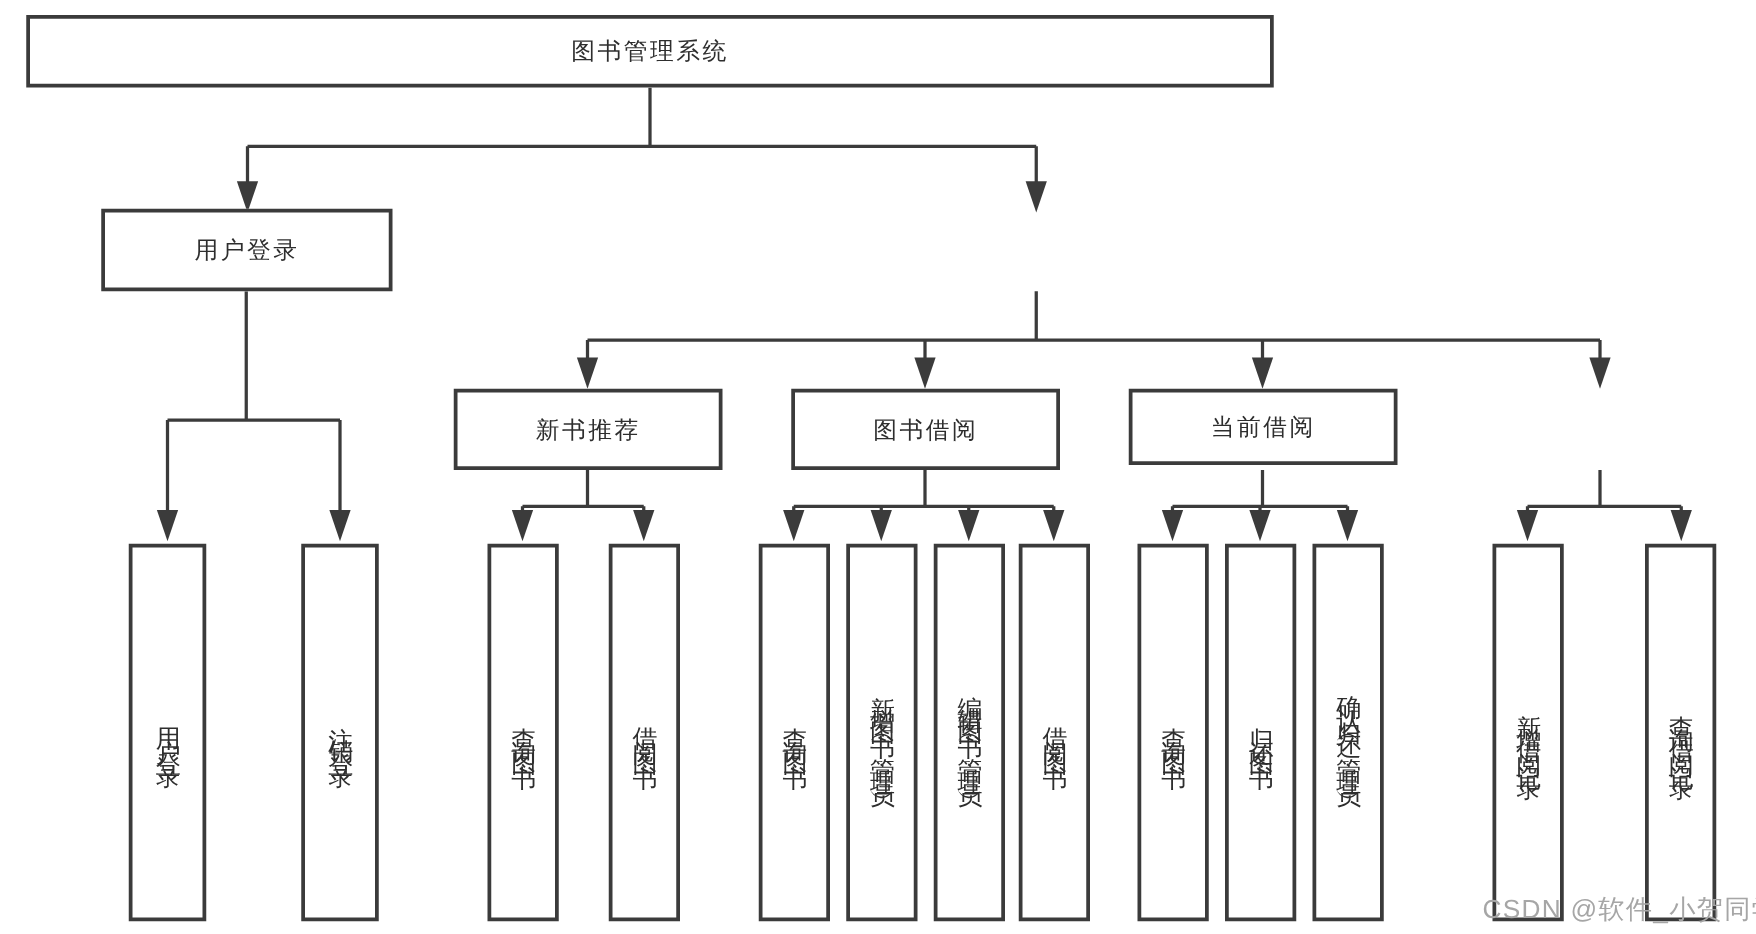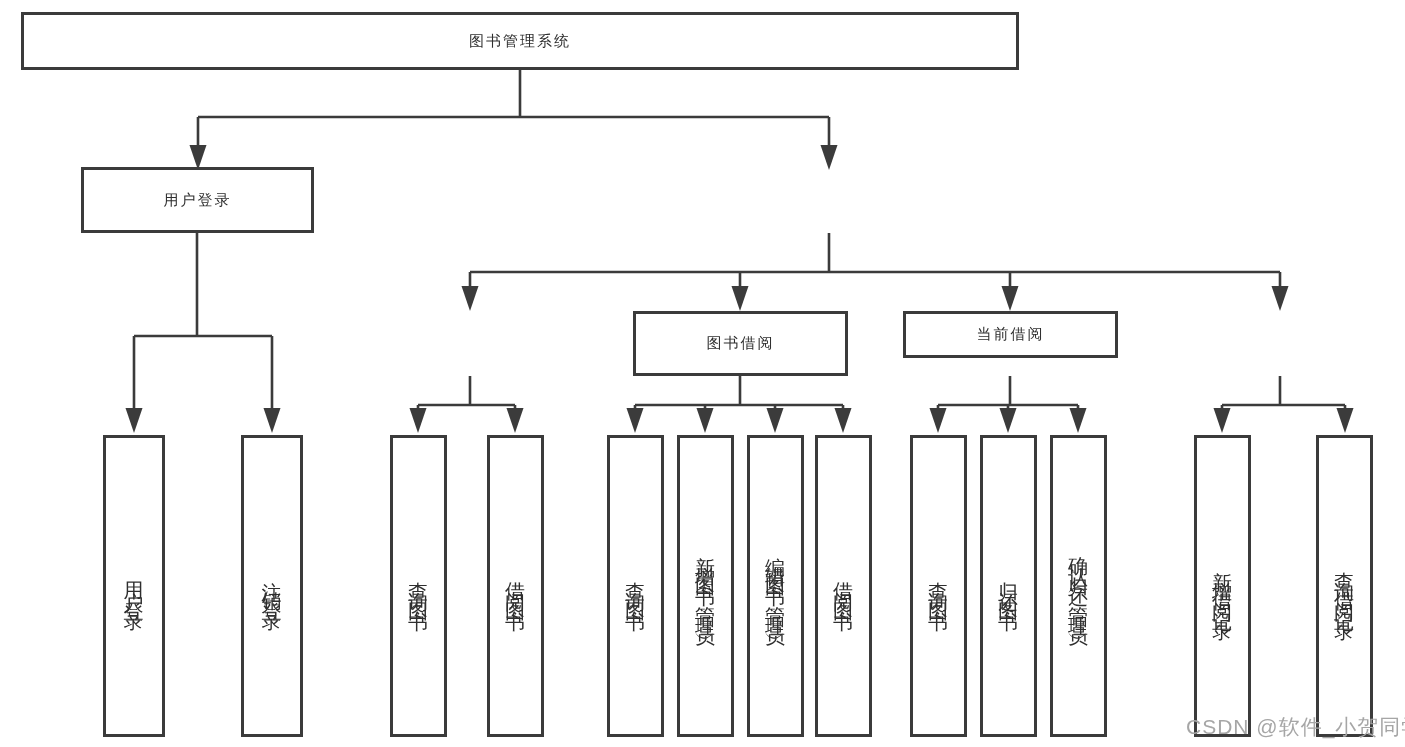--- a/index.html
+++ b/index.html
@@ -20,21 +20,21 @@
   .node {
     position: absolute;
     box-sizing: border-box;
     background: #ffffff;
     border: 3px solid #3b3b3b;
     display: flex;
     align-items: center;
     justify-content: center;
   }
   .hlabel {
-    font-size: 15px;
+    font-size: 19px;
     color: #2e2e2e;
     letter-spacing: 2px;
     white-space: nowrap;
   }
   .vlabel {
     writing-mode: vertical-rl;
     text-orientation: mixed;
     font-size: 20px;
     line-height: 1;
     letter-spacing: 10px;
@@ -97,24 +97,27 @@
   </svg>
 
   <div class="node" style="left:21px; top:12px; width:998px; height:58px;">
     <span class="hlabel">图书管理系统</span>
   </div>
 
   <div class="node" style="left:81px; top:167px; width:233px; height:66px;">
     <span class="hlabel">用户登录</span>
   </div>
 
+  <div class="node" style="left:363px; top:311px; width:215px; height:65px;">
+    <span class="hlabel">新书推荐</span>
+  </div>
   <div class="node" style="left:633px; top:311px; width:215px; height:65px;">
     <span class="hlabel">图书借阅</span>
   </div>
-  <div class="node" style="left:903px; top:311px; width:215px; height:47px;">
+  <div class="node" style="left:903px; top:311px; width:215px; height:61px;">
     <span class="hlabel">当前借阅</span>
   </div>
 
   <div class="node" style="left:103px; top:435px; width:62px; height:302px;">
     <span class="vlabel">用户登录</span>
   </div>
   <div class="node" style="left:241px; top:435px; width:62px; height:302px;">
     <span class="vlabel">注销登录</span>
   </div>
 

